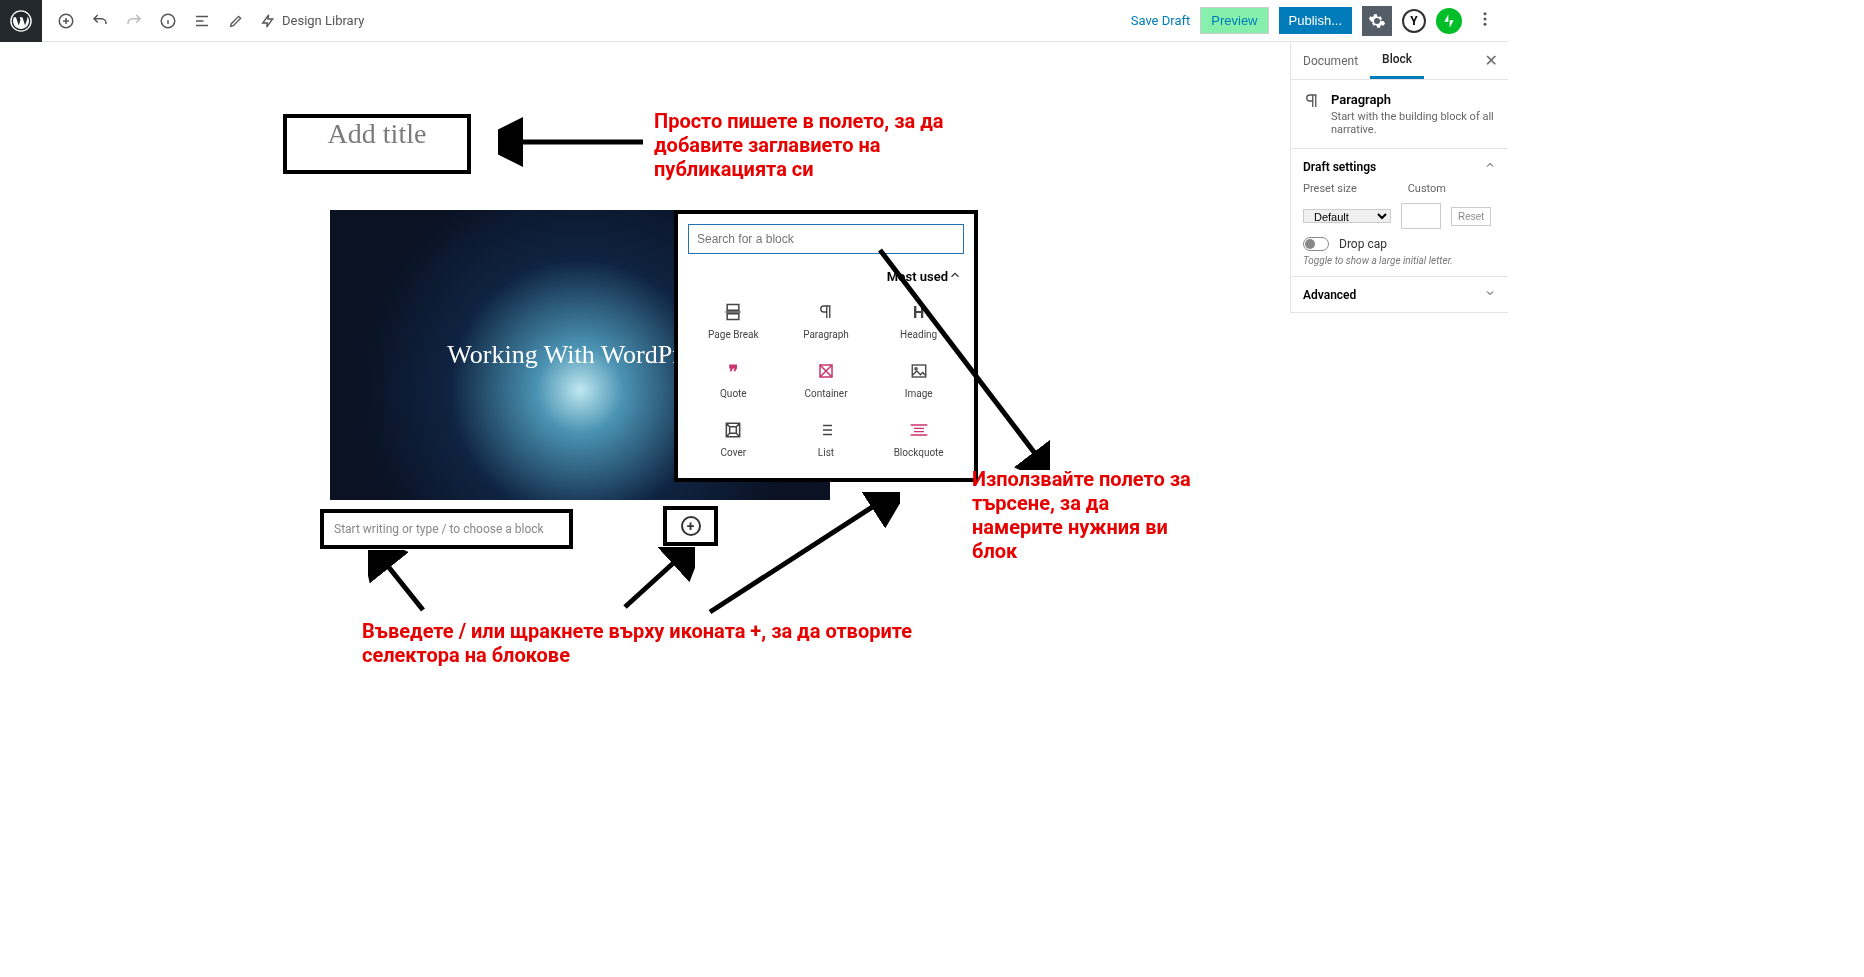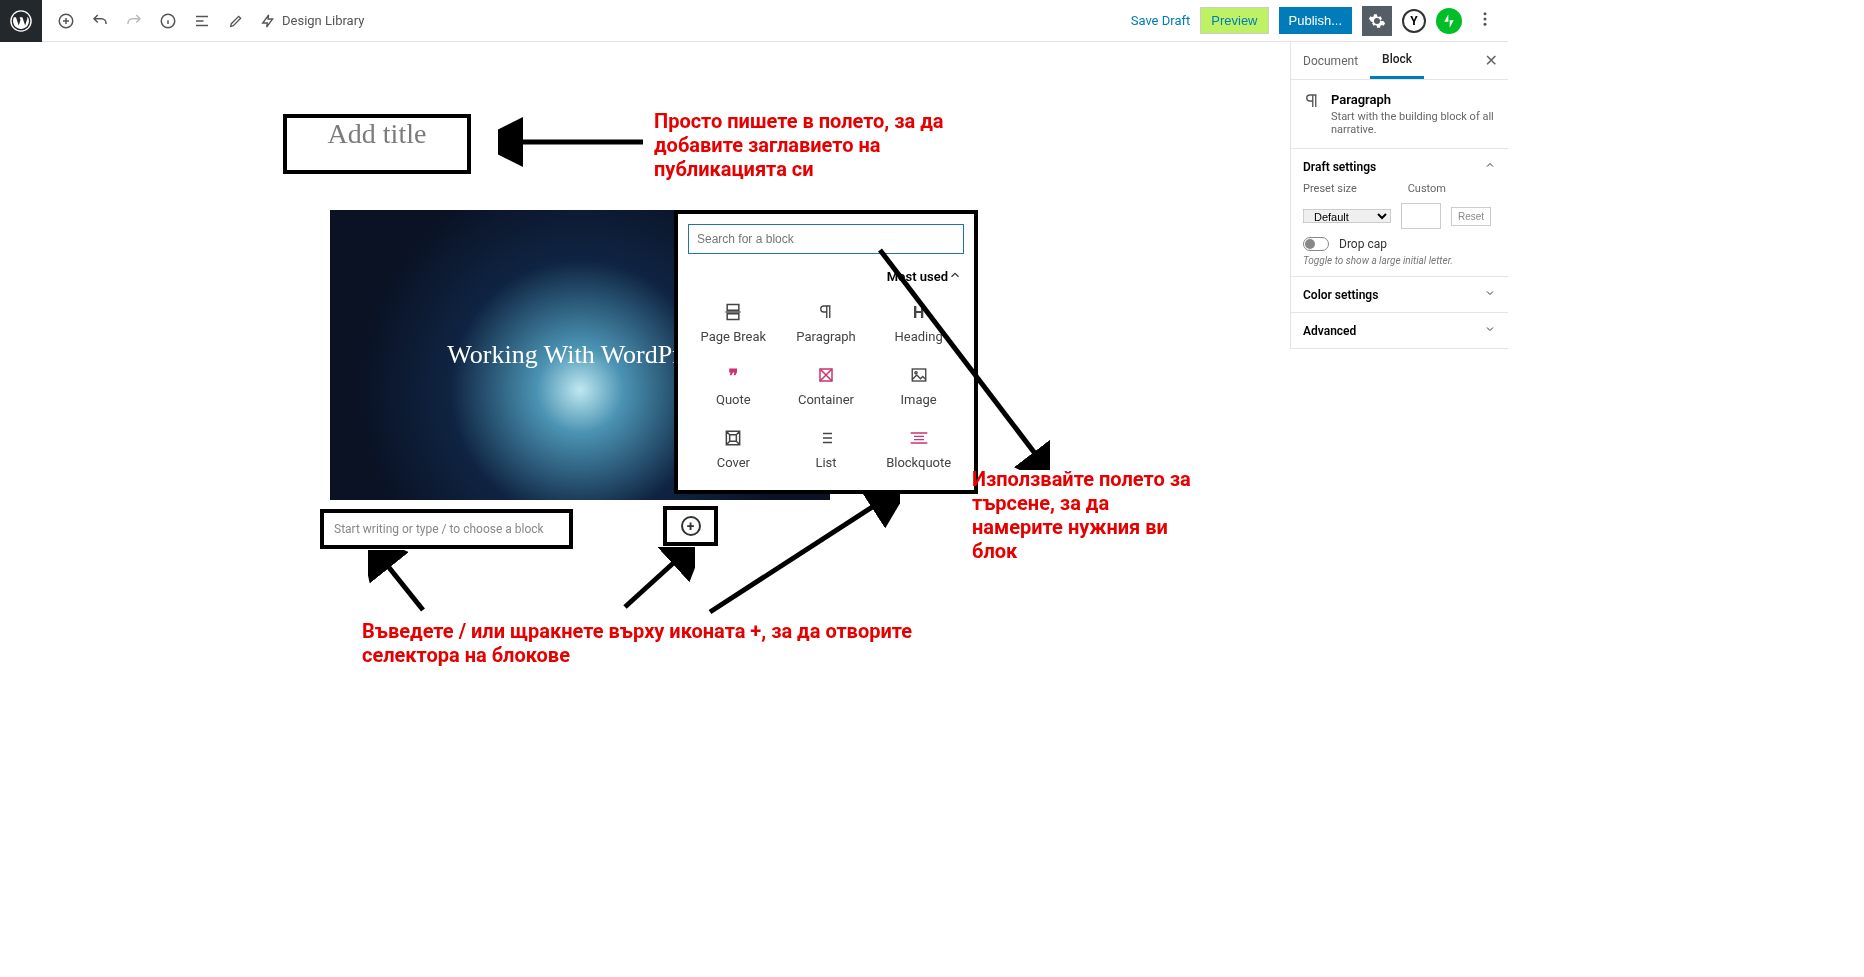--- a/index.html
+++ b/index.html
@@ -4,21 +4,21 @@
 <style>
   * { box-sizing: border-box; margin: 0; padding: 0; }
   body { font-family: -apple-system, BlinkMacSystemFont, "Segoe UI", Roboto, sans-serif; background: #fff; width: 1508px; height: 792px; position: relative; overflow: hidden; }
   .topbar { display: flex; align-items: center; height: 42px; border-bottom: 1px solid #e2e4e7; }
   .wp-logo { width: 42px; height: 42px; background: #23282d; display: flex; align-items: center; justify-content: center; color: #fff; }
   .tool-icons { display: flex; align-items: center; gap: 14px; padding: 0 14px; }
   .tool-icon { color: #555; cursor: pointer; display: flex; align-items: center; justify-content: center; width: 20px; height: 20px; }
   .design-lib { display: flex; align-items: center; gap: 6px; color: #555; font-size: 13px; }
   .topbar-right { margin-left: auto; display: flex; align-items: center; gap: 10px; padding-right: 10px; }
   .save-draft { color: #007cba; font-size: 13px; cursor: pointer; }
-  .preview-btn { border: 1px solid #ccc; background: #bef264; color: #007cba; padding: 5px 10px; font-size: 13px; cursor: pointer; }
+  .preview-btn { border: 1px solid #ccc; background: #86efac; color: #007cba; padding: 5px 10px; font-size: 13px; cursor: pointer; }
   .publish-btn { background: #007cba; color: #fff; padding: 6px 10px; font-size: 13px; cursor: pointer; border: none; }
   .gear-btn { background: #555d66; color: #fff; width: 30px; height: 30px; display: flex; align-items: center; justify-content: center; cursor: pointer; }
   .y-icon { width: 24px; height: 24px; display: flex; align-items: center; justify-content: center; border: 2px solid #333; border-radius: 50%; font-weight: bold; font-size: 12px; }
   .jet-icon { width: 26px; height: 26px; border-radius: 50%; background: #00be28; display: flex; align-items: center; justify-content: center; }
   .dots-btn { color: #555; cursor: pointer; padding: 4px; }
 
   .main { position: absolute; top: 42px; left: 0; right: 218px; bottom: 0; }
   .sidebar { position: absolute; top: 42px; right: 0; width: 218px; border-left: 1px solid #e2e4e7; background: #fff; }
   .sb-tabs { display: flex; align-items: center; border-bottom: 1px solid #e2e4e7; height: 38px; }
   .sb-tab { padding: 0 12px; font-size: 12px; color: #666; cursor: pointer; height: 100%; display: flex; align-items: center; }
@@ -45,21 +45,21 @@
 
   .cover-img { position: absolute; left: 330px; top: 168px; width: 500px; height: 290px; background: radial-gradient(circle at 50% 62%, #bfe8f0 0%, #4b93b3 14%, #0f2442 42%, #0a1224 72%); display: flex; align-items: center; justify-content: center; }
   .cover-txt { color: #fff; font-family: Georgia, serif; font-size: 26px; text-align: center; }
 
   .block-panel { position: absolute; left: 674px; top: 168px; width: 304px; background: #fff; border: 4px solid #000; padding: 10px 10px 14px; }
   .search-inp { width: 100%; height: 30px; border: 1.5px solid #2271b1; padding: 0 8px; font-size: 12px; }
   .mu-head { display: flex; align-items: center; justify-content: flex-end; font-size: 13px; font-weight: 600; margin: 14px 2px 10px; }
   .grid { display: grid; grid-template-columns: repeat(3, 1fr); gap: 8px 2px; }
   .bitem { display: flex; flex-direction: column; align-items: center; gap: 6px; padding: 6px 2px; cursor: pointer; }
   .bitem .ic { height: 22px; display: flex; align-items: center; justify-content: center; color: #444; }
-  .bitem .lb { font-size: 13px; color: #444; text-align: center; }
+  .bitem .lb { font-size: 10px; color: #444; text-align: center; }
 
   .start-box { position: absolute; left: 320px; top: 467px; width: 253px; height: 40px; border: 4px solid #000; display: flex; align-items: center; padding: 0 10px; }
   .start-txt { font-size: 12px; color: #888; }
   .plus-circle-box { position: absolute; left: 663px; top: 464px; width: 55px; height: 40px; border: 4px solid #000; display: flex; align-items: center; justify-content: center; }
   .plus-circle { width: 20px; height: 20px; border: 2px solid #333; border-radius: 50%; display: flex; align-items: center; justify-content: center; font-weight: bold; font-size: 14px; color: #333; }
 
   .anno { position: absolute; color: #e60000; font-weight: 700; line-height: 1.2; }
   .a1 { left: 654px; top: 67px; font-size: 20px; width: 350px; }
   .a2 { left: 972px; top: 425px; font-size: 20px; width: 230px; }
   .a3 { left: 362px; top: 577px; font-size: 20px; width: 560px; }
@@ -300,27 +300,19 @@
       <button class="sb-reset">Reset</button>
     </div>
     <div class="sb-row">
       <span class="toggle"></span>
       <span class="sb-label" style="font-size:12px;color:#333">Drop cap</span>
     </div>
     <div class="sb-help">Toggle to show a large initial letter.</div>
   </div>
   <div class="sb-section">
     <div class="sb-sec-head">
-        <span>Color settings</span>
-        <span><svg width="12" height="12" viewBox="0 0 24 24" stroke="#333" stroke-width="2" fill="none">
-            <path d="M6 9l6 6 6-6"></path>
-          </svg></span>
-      </div>
-  </div>
-  <div class="sb-section">
-    <div class="sb-sec-head">
         <span>Advanced</span>
         <span><svg width="12" height="12" viewBox="0 0 24 24" stroke="#333" stroke-width="2" fill="none">
             <path d="M6 9l6 6 6-6"></path>
           </svg></span>
       </div>
   </div>
 </div>
 
 </body></html>

